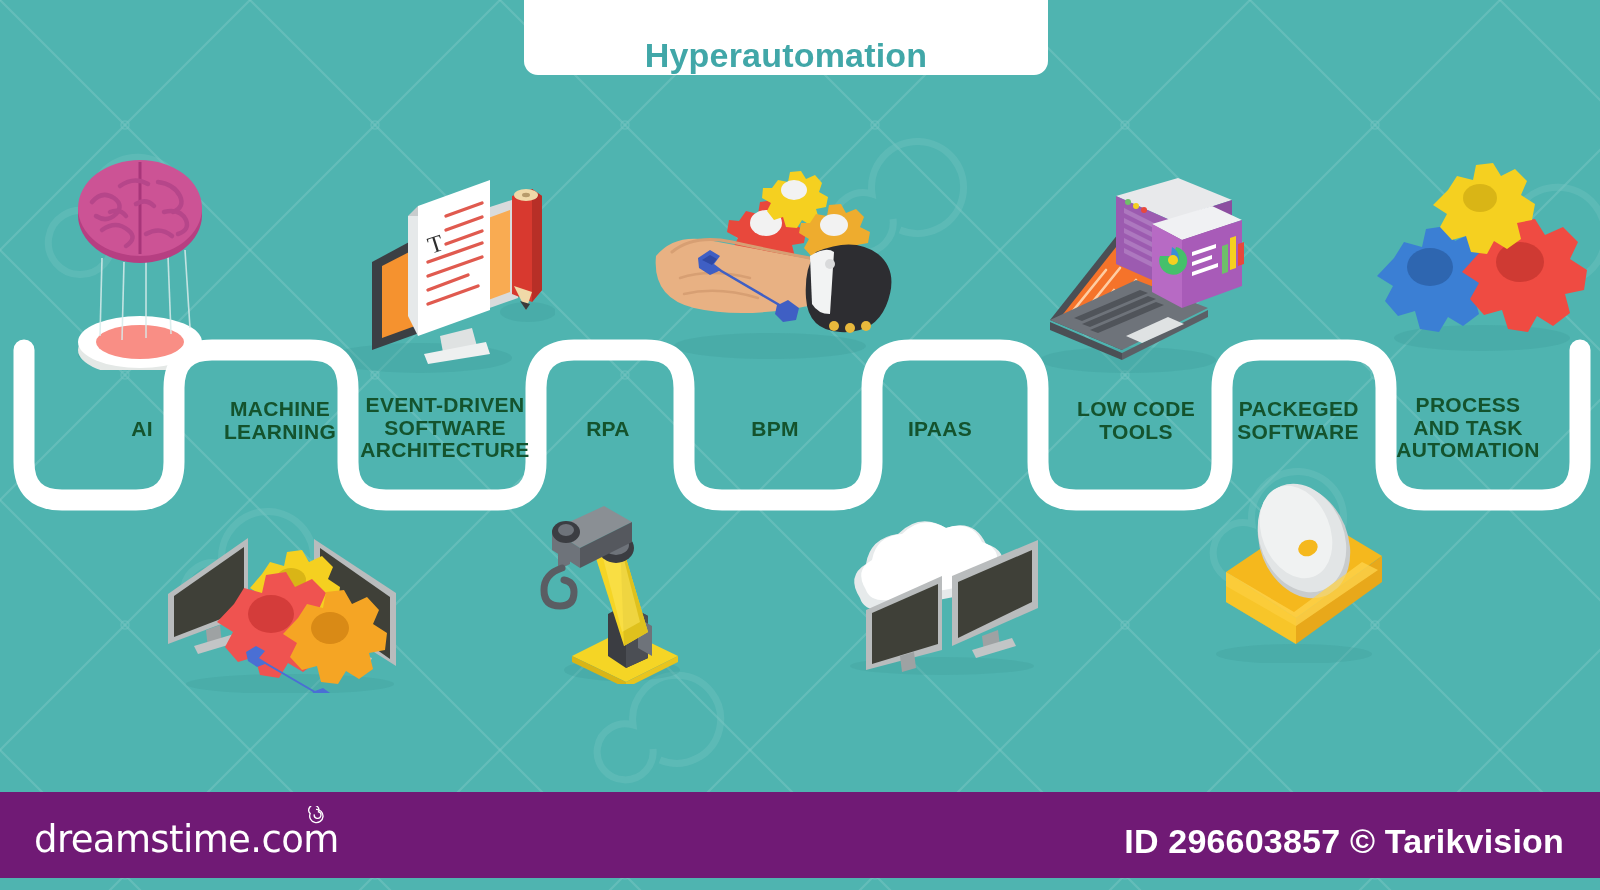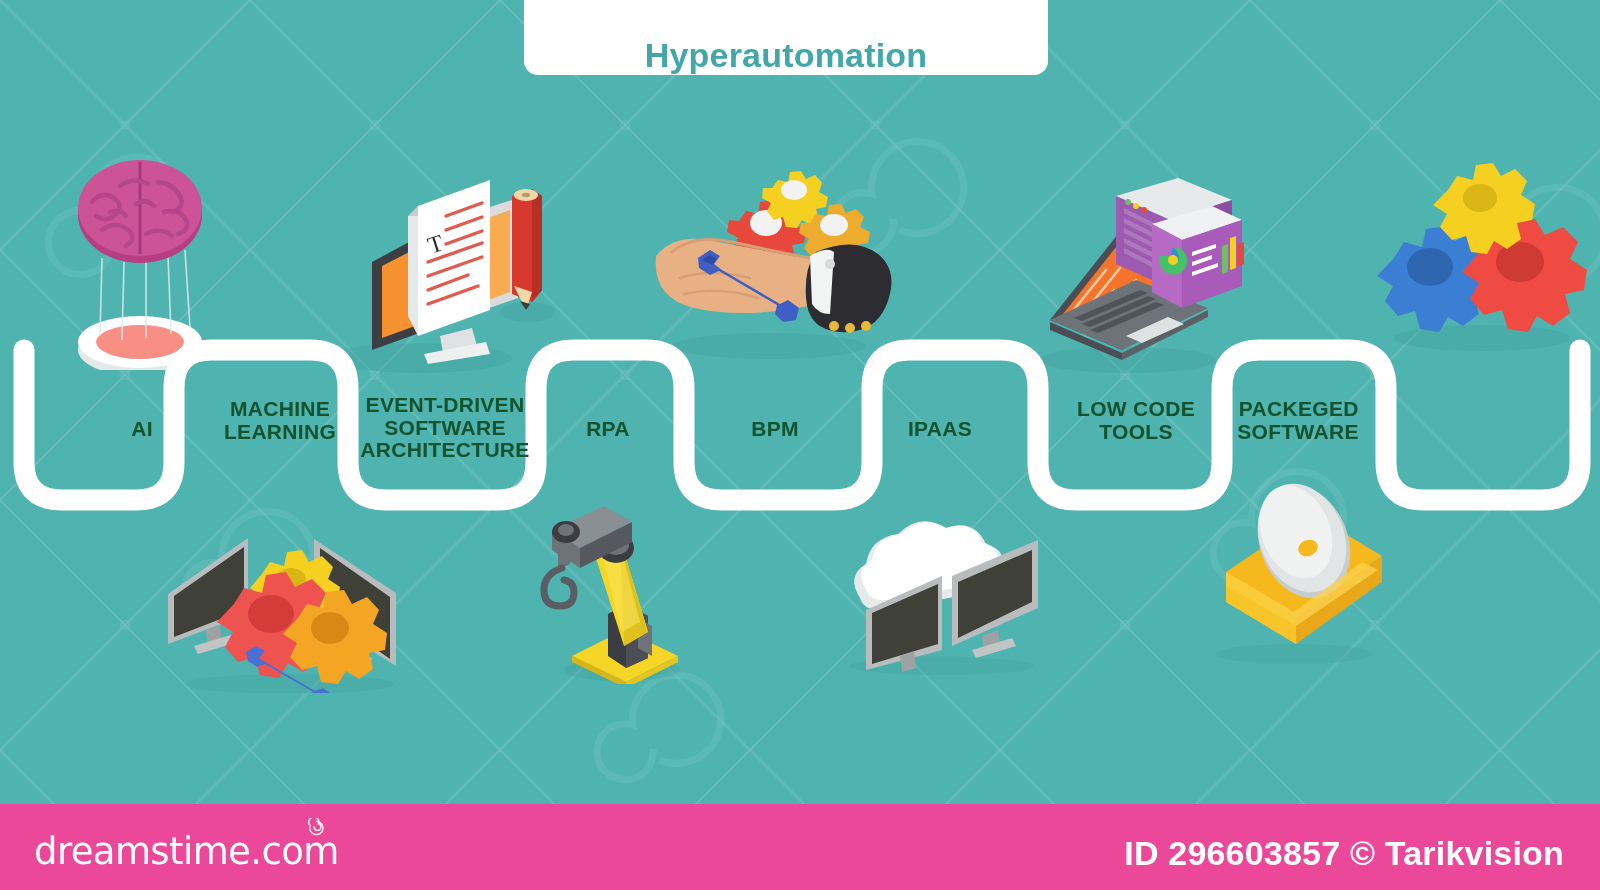--- a/index.html
+++ b/index.html
@@ -50,23 +50,23 @@
     line-height: 1.08;
     text-align: center;
     letter-spacing: 0.3px;
     white-space: pre-line;
     transform: translate(-50%, -50%);
     text-shadow: 0 0 1px rgba(0,0,0,0.04);
   }
   .illus { position: absolute; }
   #footer-bar {
     position: absolute;
-    left: 0; bottom: 0;
+    left: 0; bottom: 12px;
     width: 1600px; height: 86px;
-    background: #ec4899;
+    background: #701a75;
     display: flex; align-items: center;
   }
   #dreamstime-logo {
     position: absolute;
     left: 34px; top: 26px;
     color: #ffffff;
     font-size: 37px;
     font-family: "DejaVu Sans", sans-serif;
     letter-spacing: -0.6px;
   }
@@ -307,20 +307,23 @@
   <div class="node-label" style="left:445px;  top:428px;">EVENT-DRIVEN
 SOFTWARE
 ARCHITECTURE</div>
   <div class="node-label" style="left:608px;  top:429px;">RPA</div>
   <div class="node-label" style="left:775px;  top:429px;">BPM</div>
   <div class="node-label" style="left:940px;  top:429px;">IPAAS</div>
   <div class="node-label" style="left:1122px; top:421px;margin-left:14px;">LOW CODE
 TOOLS</div>
   <div class="node-label" style="left:1298px; top:421px;text-align:right;">PACKEGED
 SOFTWARE</div>
+  <div class="node-label" style="left:1468px; top:428px;">PROCESS
+AND TASK
+AUTOMATION</div>
 
   <svg class="illus" style="left:150px; top:518px; width:275px; height:175px;" viewBox="0 0 275 175">
     <ellipse cx="140" cy="166" rx="104" ry="10" fill="#3d9a98" opacity="0.28"></ellipse>
 
     <g>
       <path d="M18 76 L98 20 L98 96 L18 126 Z" fill="#b9bcbd"></path>
       <path d="M24 78 L94 29 L94 92 L24 119 Z" fill="#3f4038"></path>
       <path d="M56 112 L70 107 L72 126 L58 131 Z" fill="#9ea2a3"></path>
       <path d="M44 128 L84 116 L88 124 L48 136 Z" fill="#c2c5c6"></path>
     </g>

